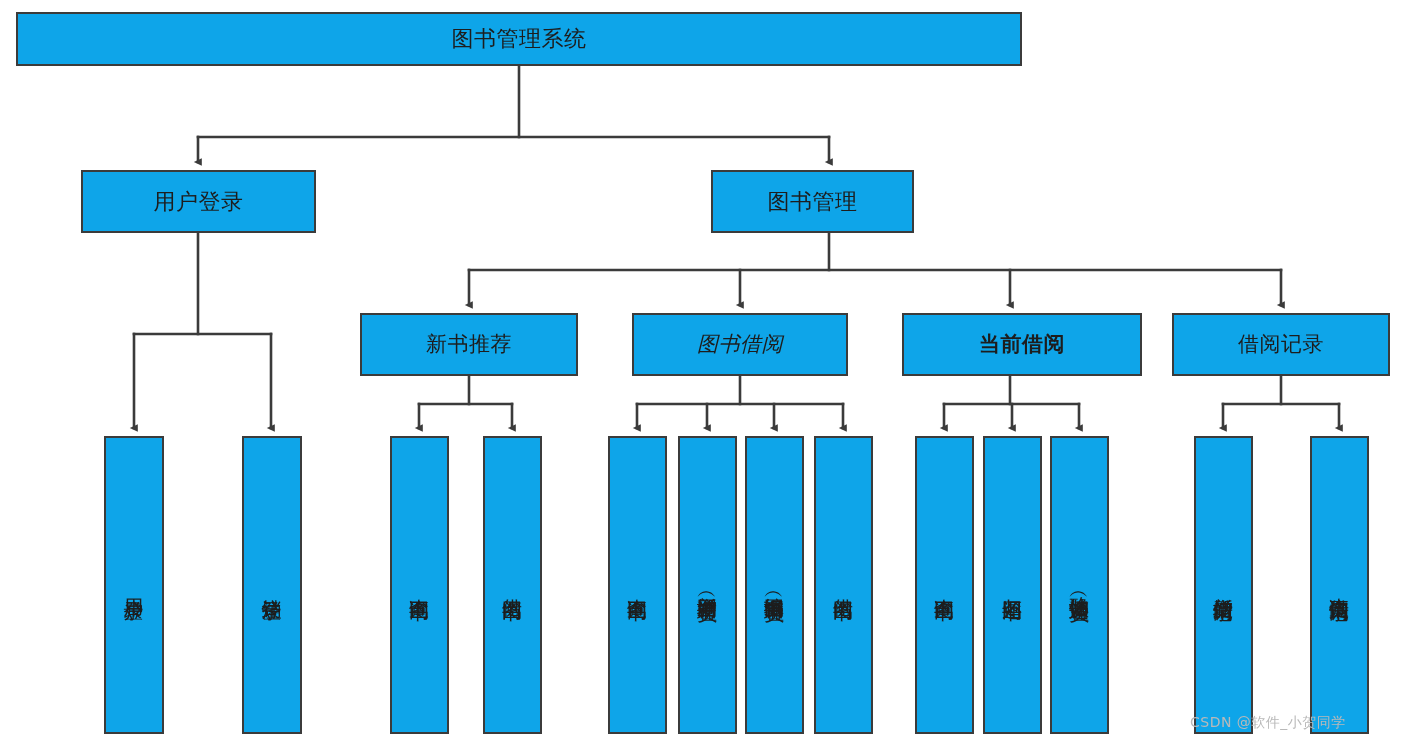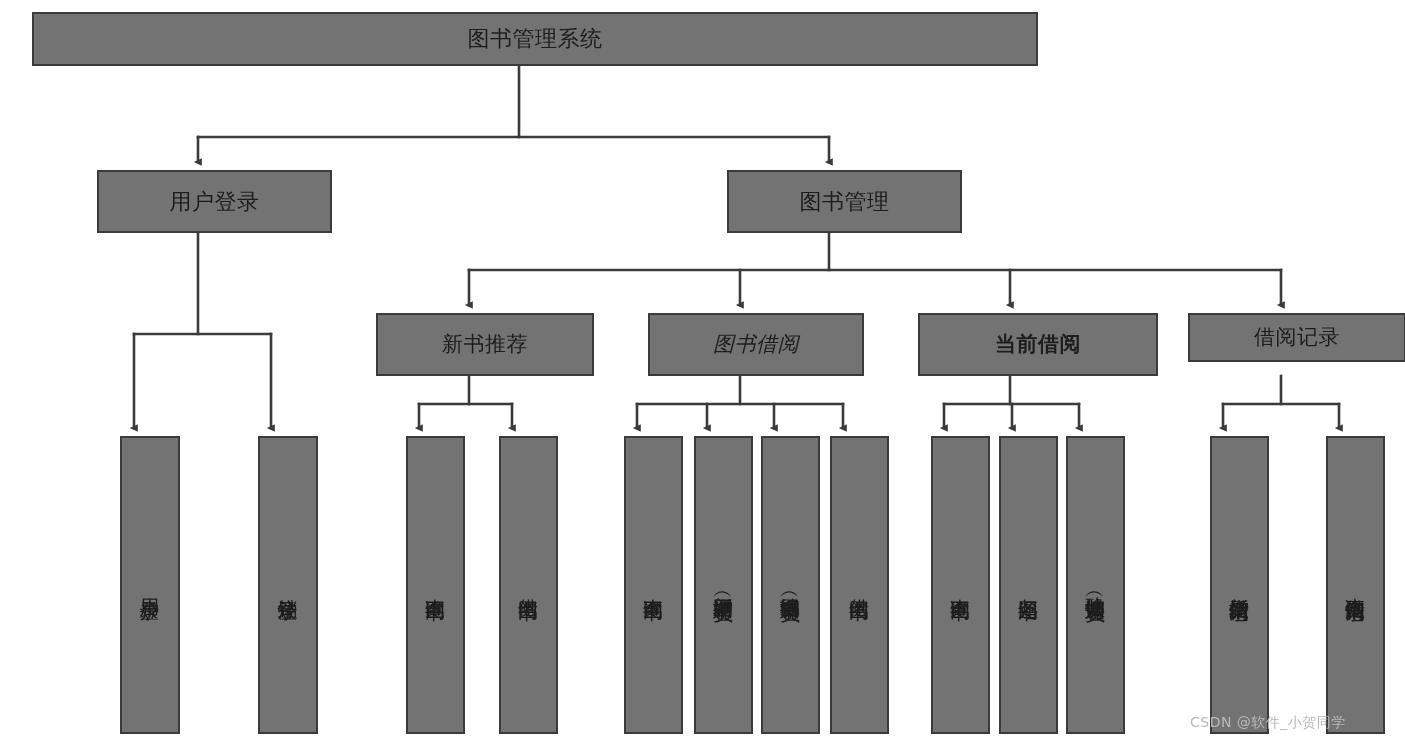--- a/index.html
+++ b/index.html
@@ -24,27 +24,26 @@
     position: absolute;
     left: 0;
     top: 0;
     width: 1405px;
     height: 747px;
     pointer-events: none;
   }
   .node {
     position: absolute;
     box-sizing: border-box;
-    background: #737373;
+    background: #0ea5e9;
     border: 2px solid #3b3b3b;
     display: flex;
     align-items: center;
     justify-content: center;
     overflow: hidden;
-    margin-left: 16px;
   }
   .node-label {
     color: #1d1d1d;
     font-size: 21px;
     line-height: 1.18;
     letter-spacing: 0.5px;
     white-space: nowrap;
     text-align: center;
   }
   .node.vertical .node-label {
@@ -123,34 +122,34 @@
     </g>
   </svg>
 
   <div class="node level-0" style="left:16px; top:12px; width:1006px; height:54px;">
     <span class="node-label">图书管理系统</span>
   </div>
 
   <div class="node level-1" style="left:81px; top:170px; width:235px; height:63px;">
     <span class="node-label">用户登录</span>
   </div>
-  <div class="node level-1" style="left:711px; top:170px; width:235px; height:63px;">
+  <div class="node level-1" style="left:711px; top:170px; width:203px; height:63px;">
     <span class="node-label">图书管理</span>
   </div>
 
   <div class="node level-2" style="left:360px; top:313px; width:218px; height:63px;align-items:center;">
     <span class="node-label">新书推荐</span>
   </div>
   <div class="node level-2" style="left:632px; top:313px; width:216px; height:63px;font-style:italic;">
     <span class="node-label">图书借阅</span>
   </div>
   <div class="node level-2" style="left:902px; top:313px; width:240px; height:63px;font-weight:bold;">
     <span class="node-label">当前借阅</span>
   </div>
-  <div class="node level-2" style="left:1172px; top:313px; width:218px; height:49px;justify-content:center;">
+  <div class="node level-2" style="left:1172px; top:313px; width:218px; height:63px;justify-content:center;">
     <span class="node-label">借阅记录</span>
   </div>
 
   <div class="node level-3 vertical" style="left:104px; top:436px; width:60px; height:298px;">
     <span class="node-label">用户登录</span>
   </div>
   <div class="node level-3 vertical" style="left:242px; top:436px; width:60px; height:298px;">
     <span class="node-label">注销登录</span>
   </div>
 

